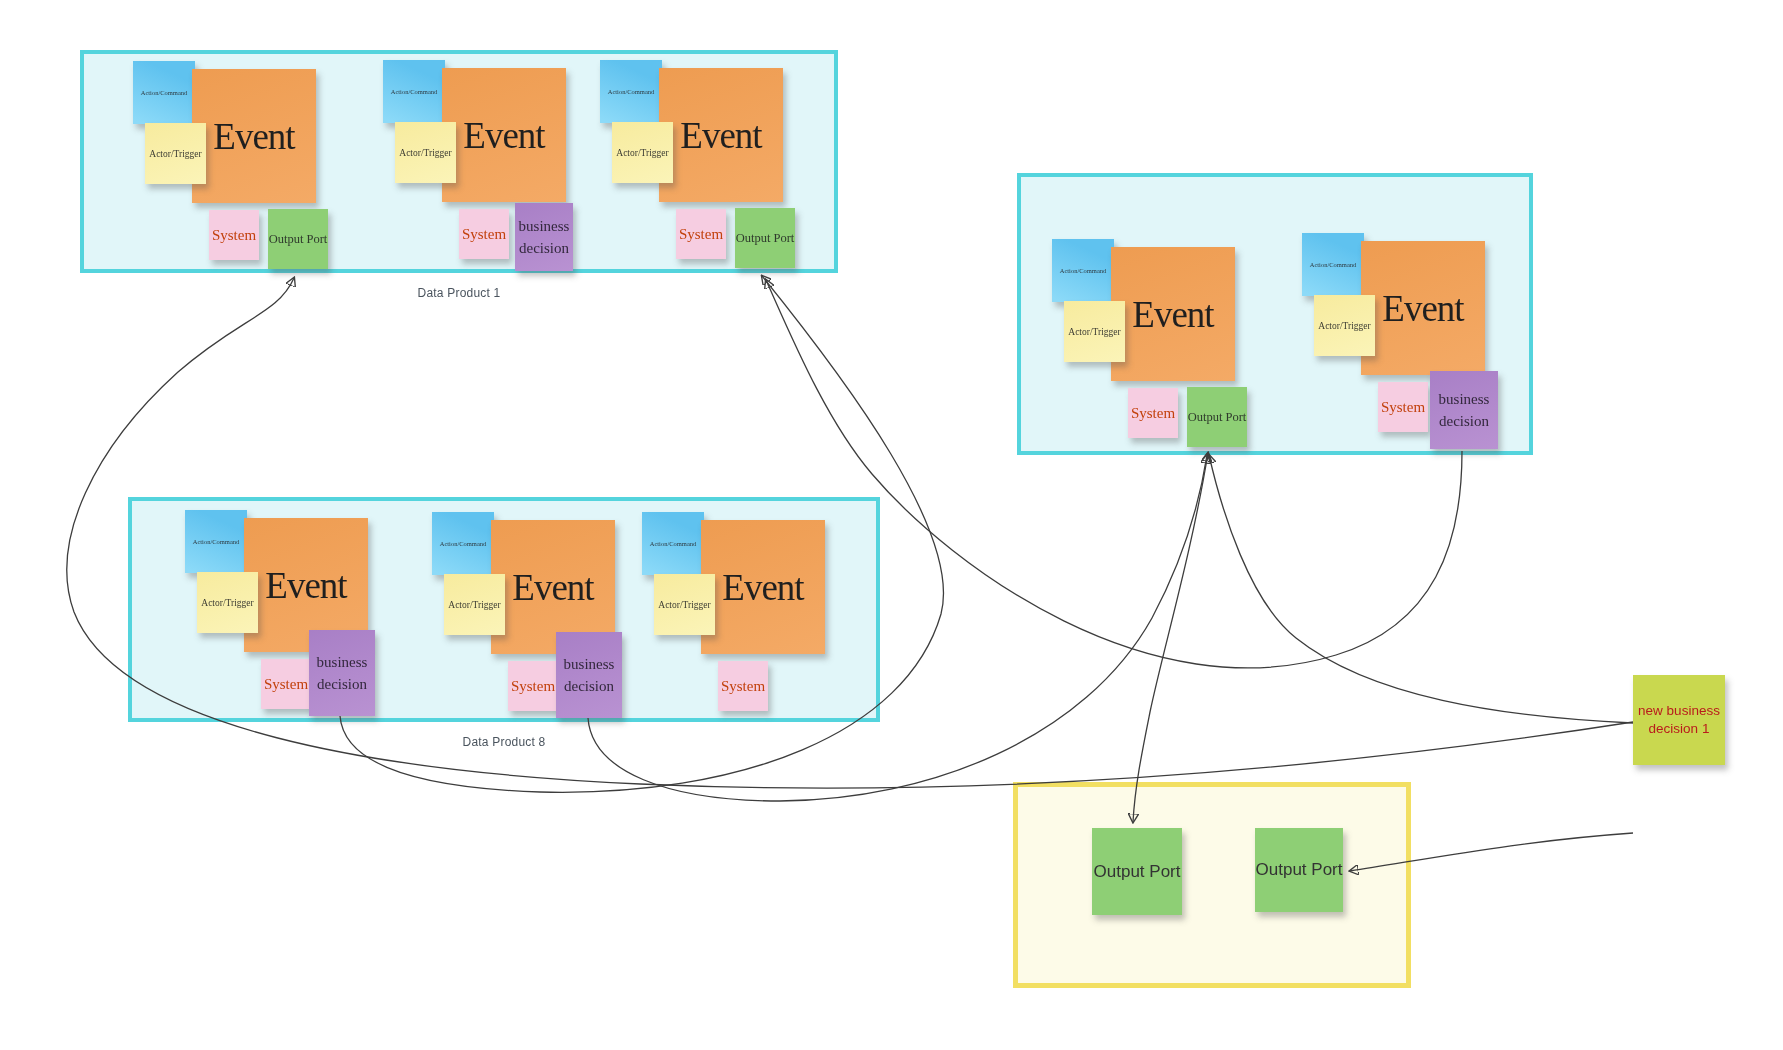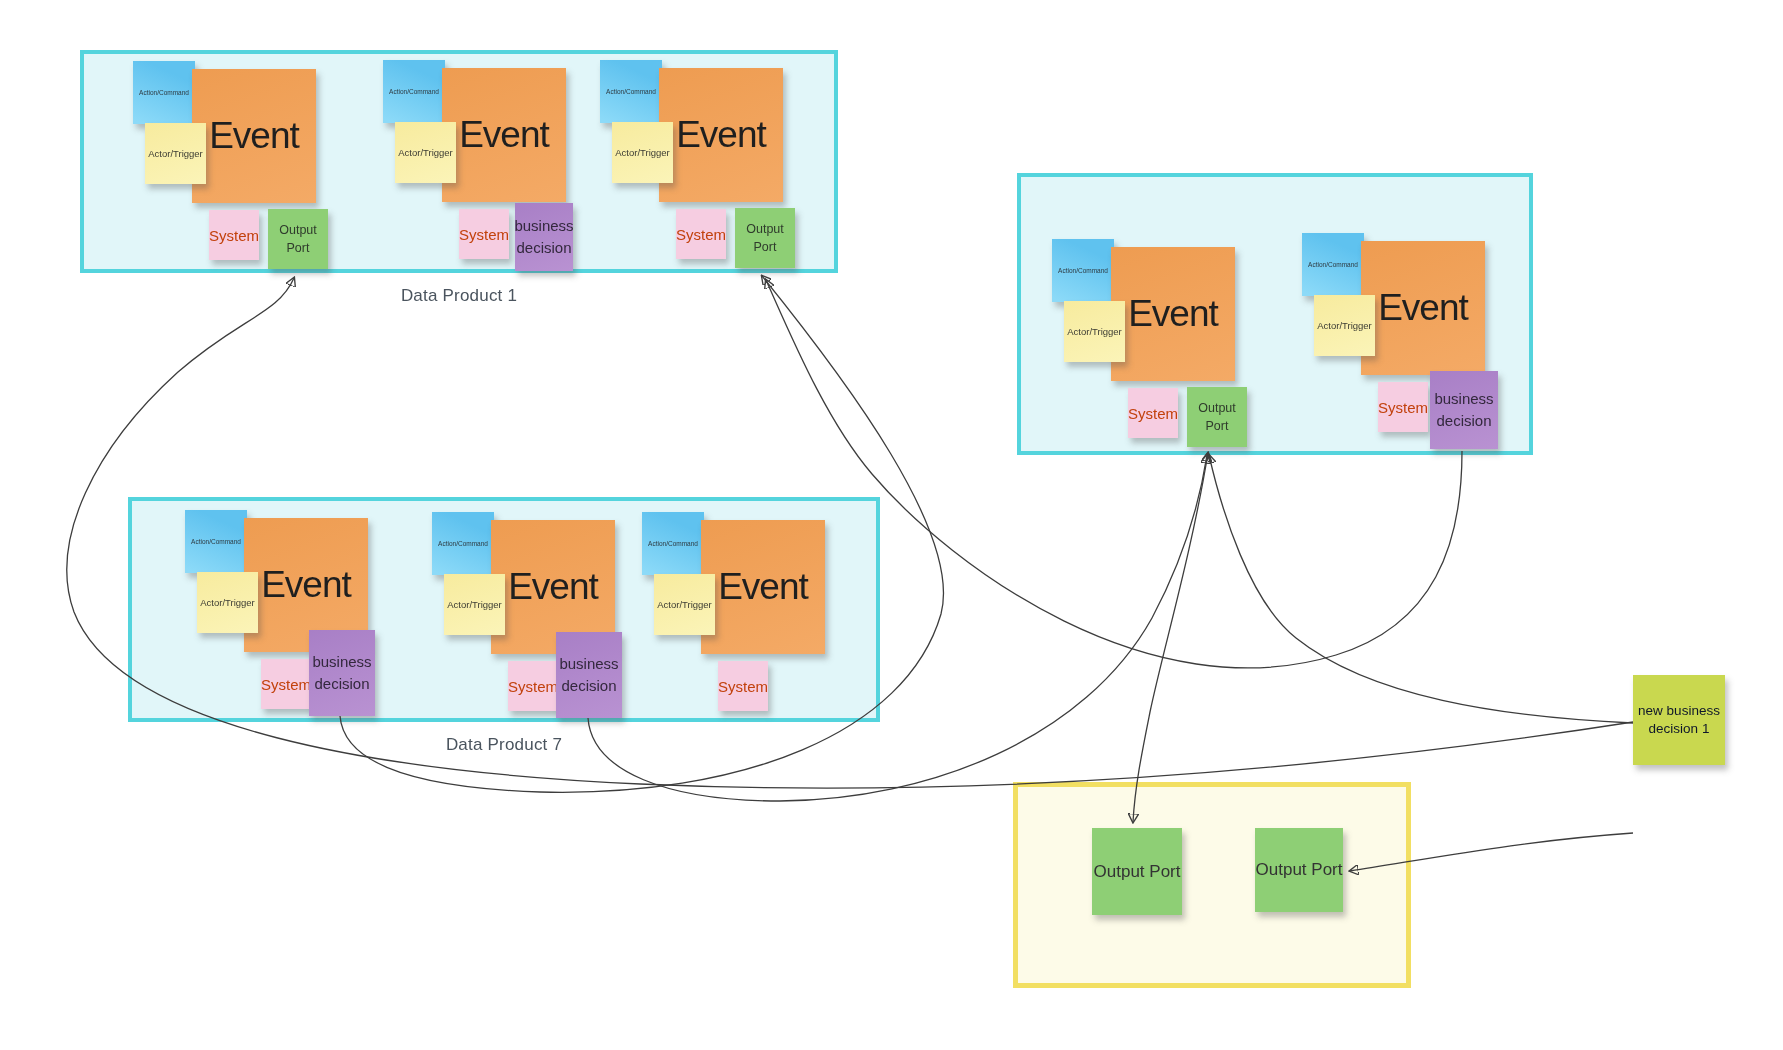--- a/index.html
+++ b/index.html
@@ -16,38 +16,38 @@
     --c-lime:#c9d84f;
     --c-line:#3d3d3d;
     --c-label:#4a545e;
   }
   *{margin:0;padding:0;box-sizing:border-box;}
   html,body{width:100%;height:100%;}
   body{background:#ffffff;font-family:"Liberation Sans",sans-serif;overflow:hidden;}
   .canvas{position:relative;width:1783px;height:1050px;background:#ffffff;}
 
   .container{position:absolute;background:var(--c-container-fill);border:4px solid var(--c-container-border);}
-  .container-label{position:absolute;text-align:center;font-size:17px;color:var(--c-label);letter-spacing:.2px;}
+  .container-label{position:absolute;text-align:center;font-size:12px;color:var(--c-label);letter-spacing:.2px;}
 
   .zone{position:absolute;background:var(--c-zone-fill);border:5px solid var(--c-zone-border);}
 
   .cluster{position:absolute;width:195px;height:215px;}
-  .sticky{position:absolute;display:flex;align-items:center;justify-content:center;text-align:center;color:#333;box-shadow:3px 5px 6px rgba(80,80,80,.35);}
+  .sticky{position:absolute;display:flex;align-items:center;justify-content:center;text-align:center;color:#333;box-shadow:3px 5px 6px rgba(80,80,80,.35);font-family:Liberation Serif, serif;}
   .s-blue{left:0;top:0;width:62px;height:63px;background:linear-gradient(205deg,var(--c-blue-a) 25%,var(--c-blue-b) 95%);z-index:1;font-size:6.5px;color:#2e3b42;}
   .s-yellow{left:12px;top:62px;width:61px;height:61px;background:linear-gradient(160deg,var(--c-yellow-a),var(--c-yellow-b));z-index:3;font-size:9.5px;color:#3c3c33;}
   .s-orange{left:59px;top:8px;width:124px;height:134px;background:linear-gradient(160deg,var(--c-orange-a),var(--c-orange-b));z-index:2;font-size:37px;letter-spacing:-1px;color:#1f1f1f;}
   .s-pink{left:76px;top:149px;width:50px;height:50px;background:var(--c-pink);z-index:4;font-size:15px;color:#c2410c;}
   .s-green{left:135px;top:148px;width:60px;height:60px;background:var(--c-green);z-index:4;font-size:12.5px;line-height:1.45;color:#2f3b2c;}
   .s-purple{background:linear-gradient(160deg,var(--c-purple-a),var(--c-purple-b));z-index:4;font-size:15px;line-height:1.5;color:#33283d;}
   .p-sm{left:132px;top:143px;width:58px;height:68px;}
   .p-lg{left:124px;top:120px;width:66px;height:86px;}
   .p-md{left:128px;top:138px;width:68px;height:78px;}
 
   .port-big{position:absolute;display:flex;align-items:center;justify-content:center;text-align:center;background:var(--c-green);box-shadow:3px 5px 6px rgba(80,80,80,.35);font-size:17px;line-height:1.5;color:#333;}
-  .nbd{position:absolute;display:flex;align-items:center;justify-content:center;text-align:center;background:var(--c-lime);box-shadow:3px 5px 6px rgba(80,80,80,.35);font-size:13.5px;line-height:1.35;color:#0f172a;width:92px;height:90px;}
+  .nbd{position:absolute;display:flex;align-items:center;justify-content:center;text-align:center;background:var(--c-lime);box-shadow:3px 5px 6px rgba(80,80,80,.35);font-size:13.5px;line-height:1.35;color:#b91c1c;width:92px;height:90px;}
 
   svg.connectors{position:absolute;left:0;top:0;width:1783px;height:1050px;z-index:5;pointer-events:none;}
   svg.connectors path{fill:none;stroke:var(--c-line);stroke-width:1.3px;pointer-events:stroke;}
 </style>
 </head>
 <body>
 
 <div class="canvas">
 
   <div class="container" style="left:80px;top:50px;width:758px;height:223px;"></div>
@@ -71,21 +71,21 @@
 
   <div class="cluster" style="left:600px;top:60px;">
     <div class="sticky s-blue">Action/Command</div>
     <div class="sticky s-orange">Event</div>
     <div class="sticky s-yellow">Actor/Trigger</div>
     <div class="sticky s-pink">System</div>
     <div class="sticky s-green">Output Port</div>
   </div>
 
   <div class="container" style="left:128px;top:497px;width:752px;height:225px;"></div>
-  <div class="container-label" style="left:128px;top:735px;width:752px;">Data Product 7</div>
+  <div class="container-label" style="left:128px;top:735px;width:752px;">Data Product 8</div>
 
   <div class="cluster" style="left:185px;top:510px;">
     <div class="sticky s-blue">Action/Command</div>
     <div class="sticky s-orange">Event</div>
     <div class="sticky s-yellow">Actor/Trigger</div>
     <div class="sticky s-pink">System</div>
     <div class="sticky s-purple p-lg">business decision</div>
   </div>
 
   <div class="cluster" style="left:432px;top:512px;">

